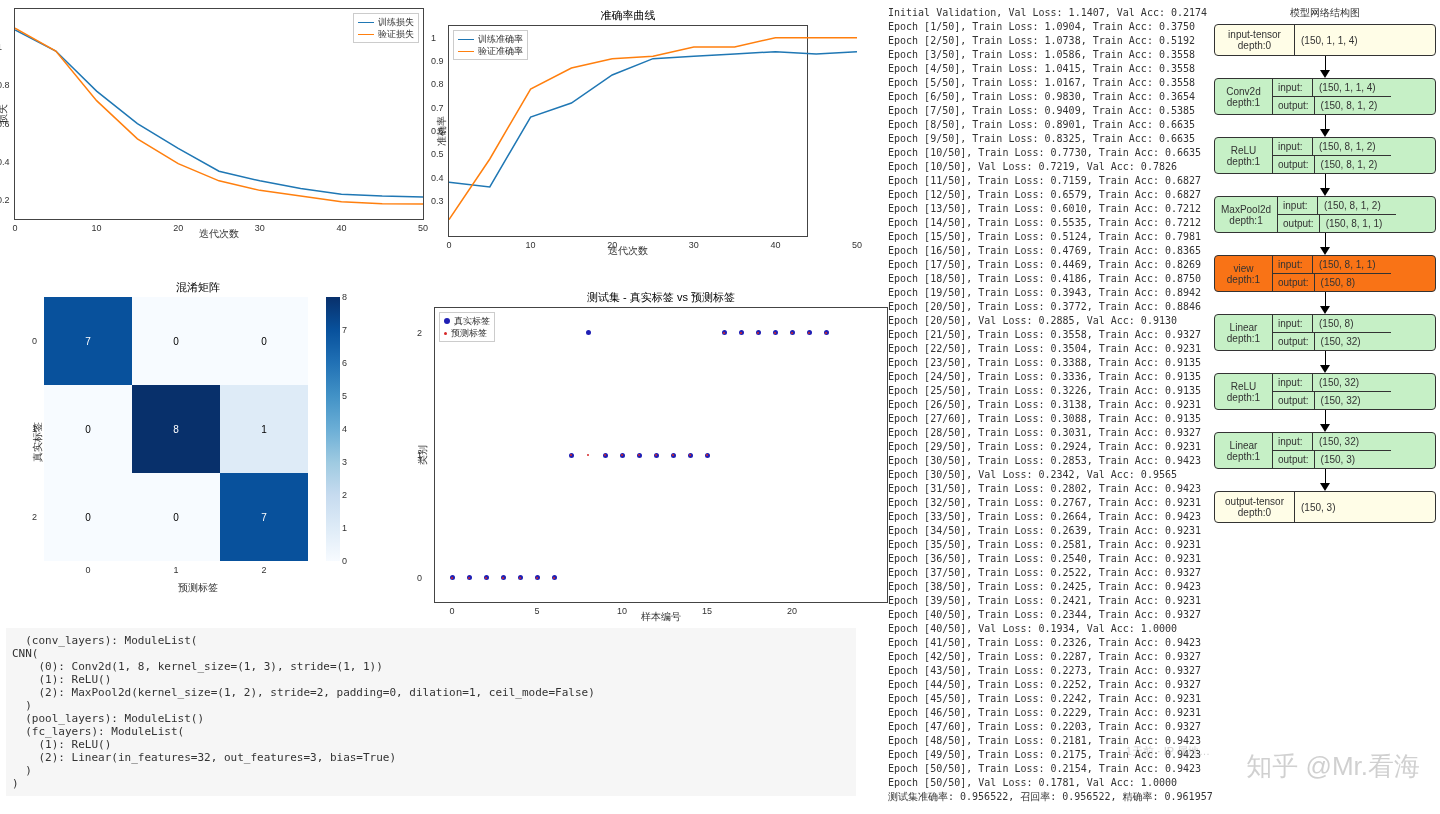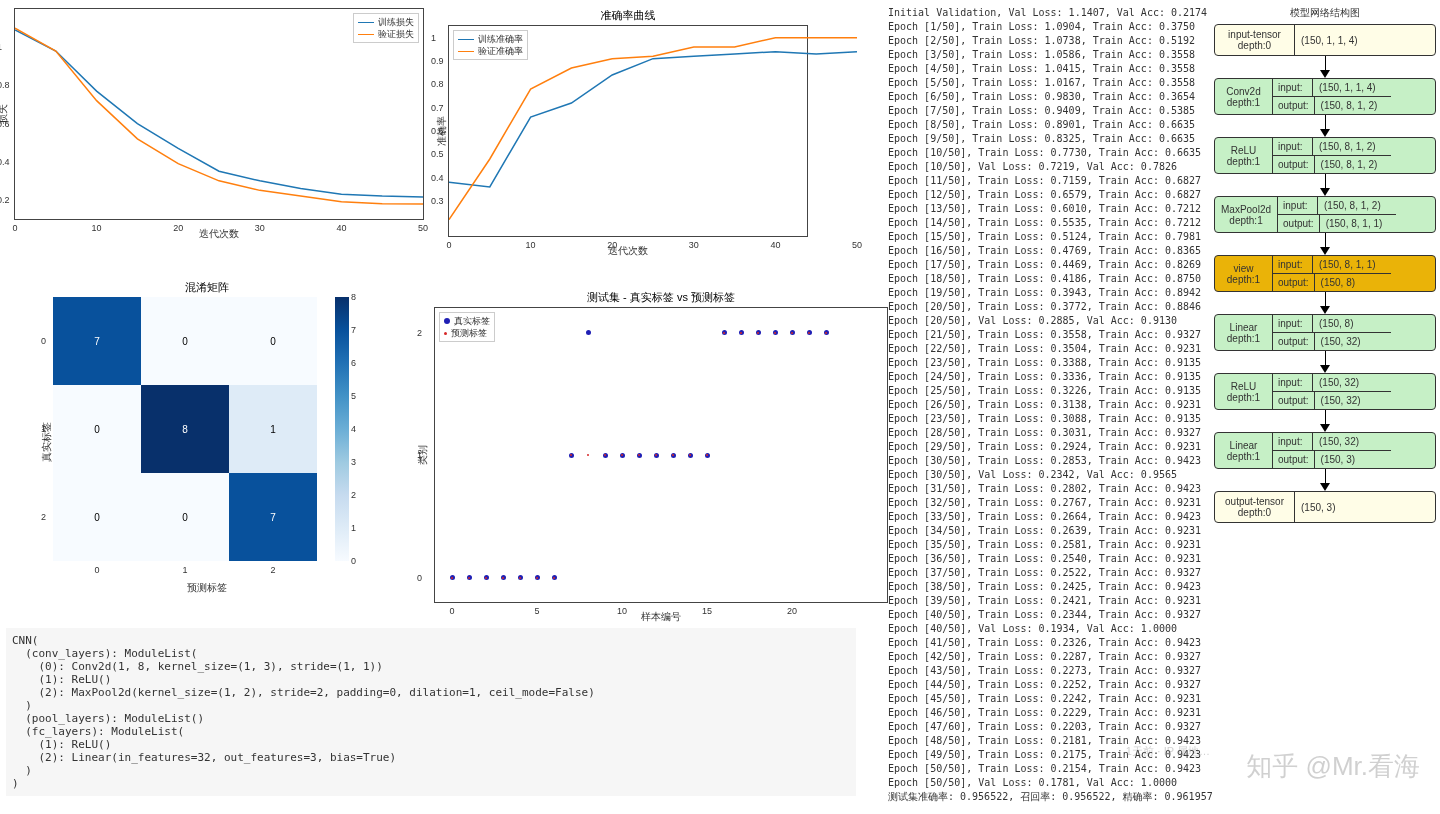--- a/index.html
+++ b/index.html
@@ -100,21 +100,21 @@
       <span class="tick-y" style="bottom: 151.667px;">0.8</span>
       <span class="tick-y" style="bottom: 175px;">0.9</span>
       <span class="tick-y" style="bottom: 198.333px;">1</span>
       <svg width="408" height="210">
         <path d="M0 156.33333333333334 L40.800000000000004 161 L81.60000000000001 91 L122.39999999999999 77 L163.20000000000002 49 L204 32.66666666666666 L244.79999999999998 30.333333333333343 L285.59999999999997 28 L326.40000000000003 25.666666666666686 L367.2 28 L408 25.666666666666686" stroke="#1f77b4" fill="none" stroke-width="1.5"></path>
         <path d="M0 193.66666666666666 L40.800000000000004 133 L81.60000000000001 63 L122.39999999999999 42 L163.20000000000002 32.66666666666666 L204 30.333333333333343 L244.79999999999998 21.00000000000003 L285.59999999999997 21.00000000000003 L326.40000000000003 11.666666666666686 L367.2 11.666666666666686 L408 11.666666666666686" stroke="#ff7f0e" fill="none" stroke-width="1.5"></path>
       </svg>
     </div>
 </div>
 
-<div class="plot" style="left:37px;top:280px;width:340px">
+<div class="plot" style="left:28px;top:280px;width:340px">
   <div class="plot-title">混淆矩阵</div>
   <div id="ax-cm" style="position:relative;height:290px">
     <span class="axis-label-y" style="left:-10px">真实标签</span>
     <span class="axis-label-x" style="bottom:-8px">预测标签</span>
   <div class="cm-cell" style="left: 16px; top: 0px; width: 88px; height: 88px; background: rgb(8, 81, 156); color: rgb(255, 255, 255);">7</div>
       <div class="cm-cell" style="left: 104px; top: 0px; width: 88px; height: 88px; background: rgb(247, 251, 255); color: rgb(0, 0, 0);">0</div>
       <div class="cm-cell" style="left: 192px; top: 0px; width: 88px; height: 88px; background: rgb(247, 251, 255); color: rgb(0, 0, 0);">0</div>
       <div class="cm-cell" style="left: 16px; top: 88px; width: 88px; height: 88px; background: rgb(247, 251, 255); color: rgb(0, 0, 0);">0</div>
       <div class="cm-cell" style="left: 104px; top: 88px; width: 88px; height: 88px; background: rgb(8, 48, 107); color: rgb(255, 255, 255);">8</div>
       <div class="cm-cell" style="left: 192px; top: 88px; width: 88px; height: 88px; background: rgb(222, 235, 247); color: rgb(0, 0, 0);">1</div>
@@ -235,21 +235,21 @@
     <div>Epoch [18/50], Train Loss: 0.4186, Train Acc: 0.8750</div>
     <div>Epoch [19/50], Train Loss: 0.3943, Train Acc: 0.8942</div>
     <div>Epoch [20/50], Train Loss: 0.3772, Train Acc: 0.8846</div>
     <div>Epoch [20/50], Val Loss: 0.2885, Val Acc: 0.9130</div>
     <div>Epoch [21/50], Train Loss: 0.3558, Train Acc: 0.9327</div>
     <div>Epoch [22/50], Train Loss: 0.3504, Train Acc: 0.9231</div>
     <div>Epoch [23/50], Train Loss: 0.3388, Train Acc: 0.9135</div>
     <div>Epoch [24/50], Train Loss: 0.3336, Train Acc: 0.9135</div>
     <div>Epoch [25/50], Train Loss: 0.3226, Train Acc: 0.9135</div>
     <div>Epoch [26/50], Train Loss: 0.3138, Train Acc: 0.9231</div>
-    <div>Epoch [23/50], Train Loss: 0.3088, Train Acc: 0.9135</div>
+    <div>Epoch [27/60], Train Loss: 0.3088, Train Acc: 0.9135</div>
     <div>Epoch [28/50], Train Loss: 0.3031, Train Acc: 0.9327</div>
     <div>Epoch [29/50], Train Loss: 0.2924, Train Acc: 0.9231</div>
     <div>Epoch [30/50], Train Loss: 0.2853, Train Acc: 0.9423</div>
     <div>Epoch [30/50], Val Loss: 0.2342, Val Acc: 0.9565</div>
     <div>Epoch [31/50], Train Loss: 0.2802, Train Acc: 0.9423</div>
     <div>Epoch [32/50], Train Loss: 0.2767, Train Acc: 0.9231</div>
     <div>Epoch [33/50], Train Loss: 0.2664, Train Acc: 0.9423</div>
     <div>Epoch [34/50], Train Loss: 0.2639, Train Acc: 0.9231</div>
     <div>Epoch [35/50], Train Loss: 0.2581, Train Acc: 0.9231</div>
     <div>Epoch [36/50], Train Loss: 0.2540, Train Acc: 0.9231</div>
@@ -266,22 +266,22 @@
     <div>Epoch [46/50], Train Loss: 0.2229, Train Acc: 0.9231</div>
     <div>Epoch [47/60], Train Loss: 0.2203, Train Acc: 0.9327</div>
     <div>Epoch [48/50], Train Loss: 0.2181, Train Acc: 0.9423</div>
     <div>Epoch [49/50], Train Loss: 0.2175, Train Acc: 0.9423</div>
     <div>Epoch [50/50], Train Loss: 0.2154, Train Acc: 0.9423</div>
     <div>Epoch [50/50], Val Loss: 0.1781, Val Acc: 1.0000</div>
     <div>测试集准确率: 0.956522, 召回率: 0.956522, 精确率: 0.961957</div>
   </div>
 
 <div class="cnn" id="cnn-box">
+    <div style="white-space: pre;">  (conv_layers): ModuleList(</div>
     <div style="white-space: pre;">CNN(</div>
-    <div style="white-space: pre;">  (conv_layers): ModuleList(</div>
     <div style="white-space: pre;">    (0): Conv2d(1, 8, kernel_size=(1, 3), stride=(1, 1))</div>
     <div style="white-space: pre;">    (1): ReLU()</div>
     <div style="white-space: pre;">    (2): MaxPool2d(kernel_size=(1, 2), stride=2, padding=0, dilation=1, ceil_mode=False)</div>
     <div style="white-space: pre;">  )</div>
     <div style="white-space: pre;">  (pool_layers): ModuleList()</div>
     <div style="white-space: pre;">  (fc_layers): ModuleList(</div>
     <div style="white-space: pre;">    (1): ReLU()</div>
     <div style="white-space: pre;">    (2): Linear(in_features=32, out_features=3, bias=True)</div>
     <div style="white-space: pre;">  )</div>
     <div style="white-space: pre;">)</div>
@@ -346,21 +346,21 @@
             <div class="io-val">(150, 8, 1, 2)</div>
           </div>
           <div class="ioc io-sep">
             <div class="io-lab">output:</div>
             <div class="io-val">(150, 8, 1, 1)</div>
           </div>
         </div>
       </div>
       <div class="arrow-line"></div>
       <div class="arrow"></div>
-      <div class="node" style="background: #eab308;">
+      <div class="node" style="background: #f97316;">
         <div class="node-l">
           <div>view</div>
           <div>depth:1</div>
         </div>
         <div class="node-r">
           <div class="ioc">
             <div class="io-lab">input:</div>
             <div class="io-val">(150, 8, 1, 1)</div>
           </div>
           <div class="ioc io-sep">

